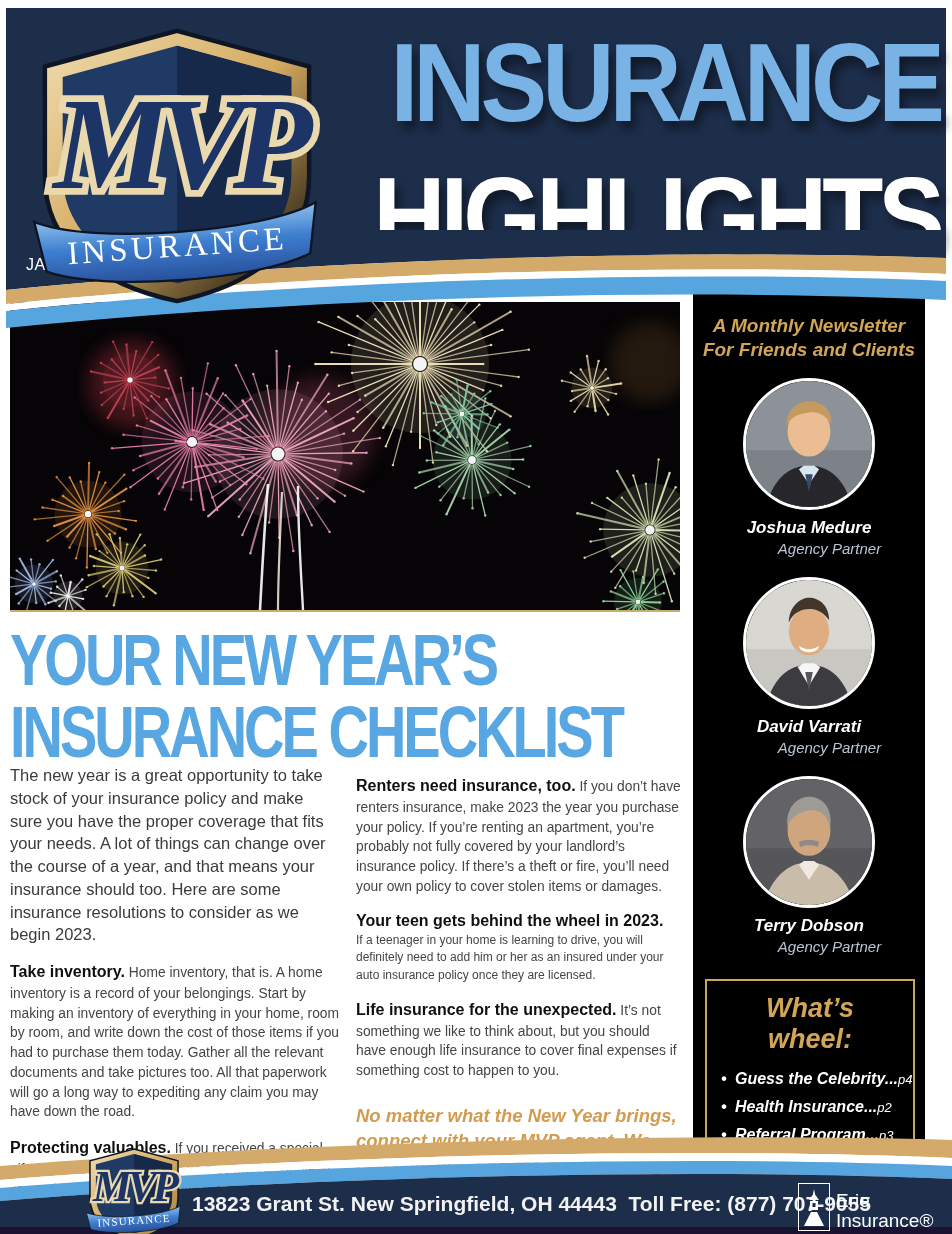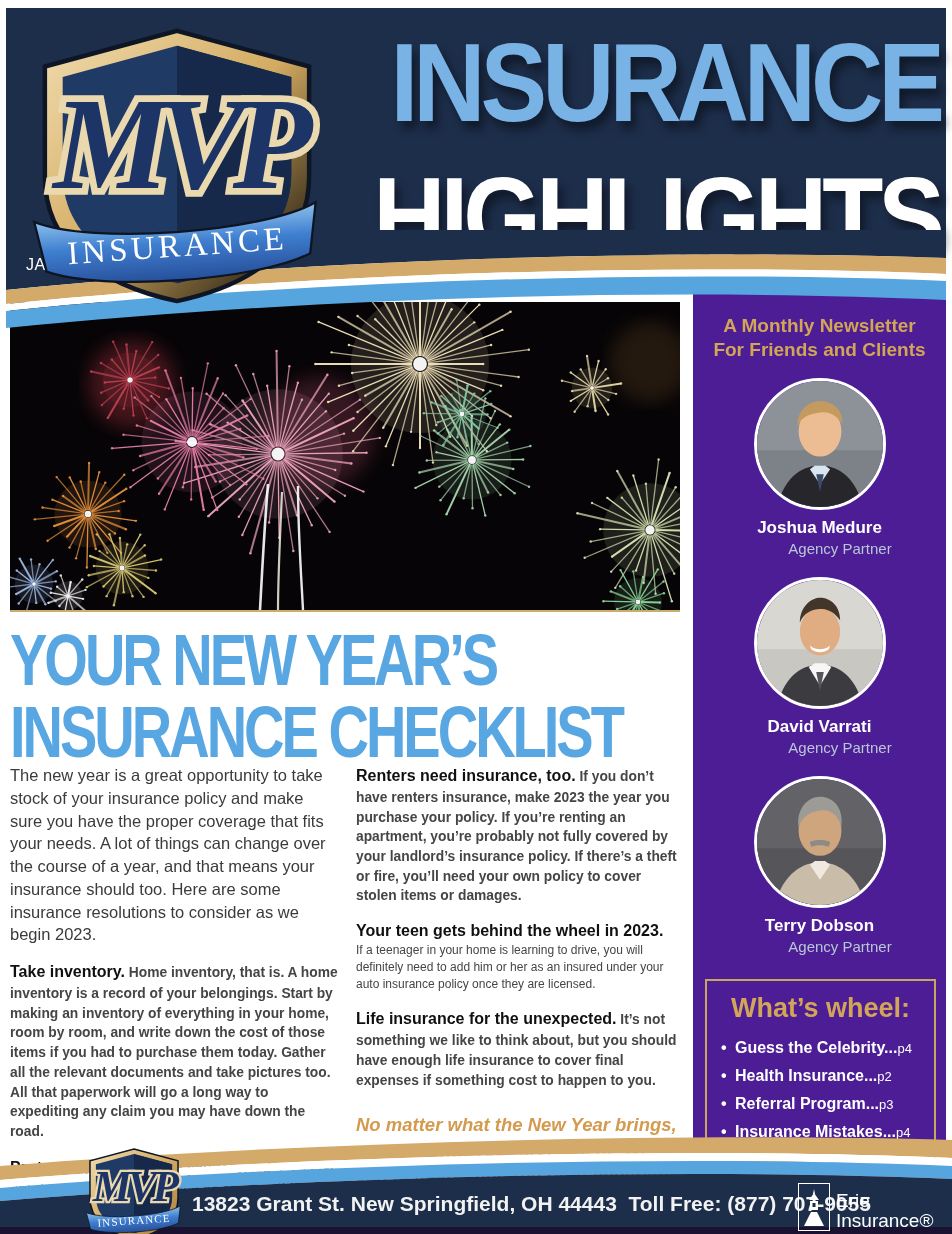--- a/index.html
+++ b/index.html
@@ -27,28 +27,28 @@
   
   .photo{position:absolute;left:10px;top:302px;width:670px;height:308px;background:#050505;
          border-bottom:2px solid #c9b06a;z-index:1;}
   .headline{position:absolute;left:10px;top:616px;z-index:2;}
   .headline .hline{display:block;font-weight:700;font-size:56px;letter-spacing:-3px;color:#58a7e2;
          transform:scaleY(1.28);transform-origin:left top;white-space:nowrap;line-height:70px;height:72px;}
   .columns{position:absolute;left:10px;top:764px;width:672px;display:flex;gap:16px;z-index:2;color:#454545;}
   .col-left{width:330px;}
   .col-right{width:326px;}
   .intro{font-size:16.5px;line-height:1.38;color:#3b3b3b;margin:0 0 15px 0;}
-  .sec{font-size:13.8px;line-height:1.43;margin:1px 0 15px 0;font-weight:bold;}
+  .sec{font-size:13.8px;line-height:1.43;margin:11px 0 15px 0;}
   .sec strong{font-size:16px;color:#101010;}
   .sec-head{font-size:16px;color:#101010;font-weight:700;margin:0;line-height:1.3;}
   .sec-body{font-size:12px;line-height:1.43;margin:0 0 15px 0;}
   .closing{font-size:18.5px;line-height:1.36;font-weight:700;font-style:italic;color:#d49a4e;margin:22px 0 0 0;}
 
   
-  .sidebar{position:absolute;left:693px;top:284px;width:253px;height:866px;background:#4c1d95;z-index:2;}
+  .sidebar{position:absolute;left:693px;top:284px;width:232px;height:866px;background:#000000;z-index:2;font-style:italic;}
   .tagline{padding-top:30px;text-align:center;color:#d2a557;font-size:19px;font-weight:700;line-height:1.26;}
   .partner{margin:14px auto 0 auto;text-align:center;}
   .partner + .partner{margin-top:20px;}
   .avatar{width:126px;height:126px;border-radius:50%;border:3px solid #ffffff;display:block;margin:0 auto;overflow:hidden;}
   .p-name{margin-top:8px;color:#ffffff;font-size:17px;font-weight:700;}
   .p-title{margin-top:2px;color:#b9c6d6;font-size:15px;margin-left:41px;}
   .inside-box{margin:24px 10px 0 12px;border:2px solid #c9a55e;padding:12px 14px 14px 14px;}
   .inside-title{color:#d2a557;font-size:27px;font-weight:700;text-align:center;margin-bottom:10px;}
   .inside-list{list-style:none;margin:0;padding:0;}
   .inside-list li{color:#ffffff;font-size:16px;font-weight:700;line-height:27px;white-space:nowrap;}

